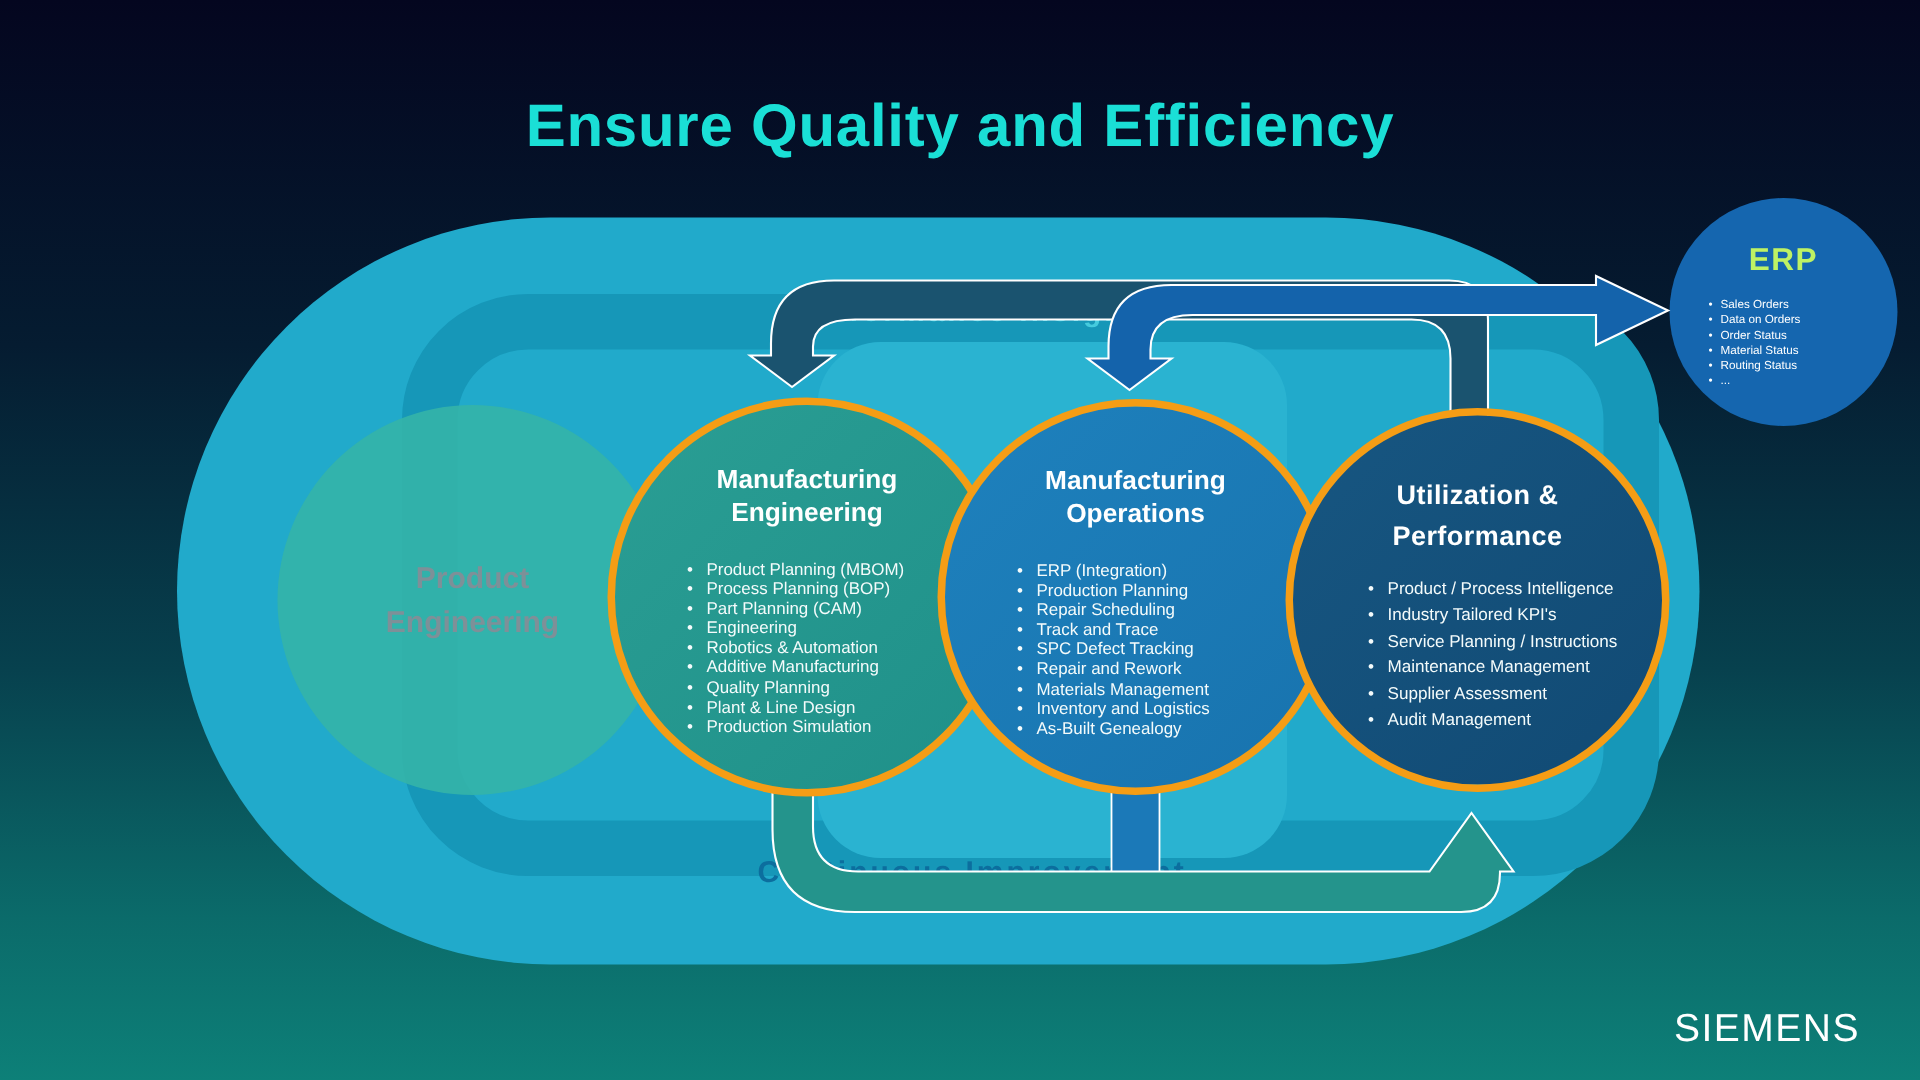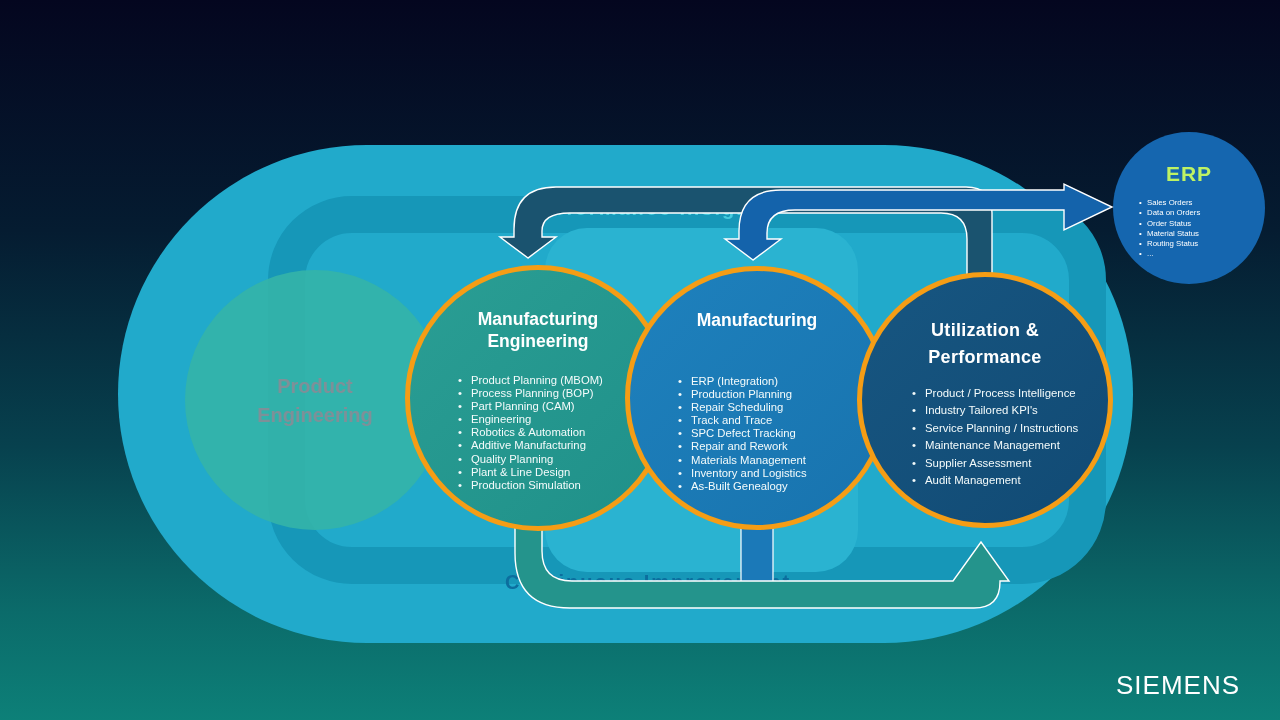--- a/index.html
+++ b/index.html
@@ -46,20 +46,21 @@
   .b-dot{width:13px;flex:none;}
   .erp .b-dot{width:8px;}
   .b-txt{white-space:nowrap;}
   .siemens{position:absolute;right:40px;top:670px;font-size:26px;font-weight:400;color:#fff;letter-spacing:1px;}
 </style>
 </head>
 <body>
 
 <div class="slide">
 
+  <div class="title">Ensure Quality and Efficiency</div>
 
   <div class="stadium"></div>
   <div class="ring"></div>
   <div class="panel"></div>
 
   <div class="flow-top">Performance Insights</div>
   <div class="flow-bottom">Continuous Improvement</div>
 
   <div class="circle erp">
     <div class="erp-title">ERP</div>
@@ -146,20 +147,21 @@
         <div class="b-row">
           <span class="b-dot">•</span>
           <span class="b-txt">Production Simulation</span>
         </div>
       </div>
   </div>
 
   <div class="circle mo">
     <div class="c-title">
       <div>Manufacturing</div>
+      <div>Operations</div>
     </div>
     <div class="bullets">
         <div class="b-row">
           <span class="b-dot">•</span>
           <span class="b-txt">ERP (Integration)</span>
         </div>
         <div class="b-row">
           <span class="b-dot">•</span>
           <span class="b-txt">Production Planning</span>
         </div>

